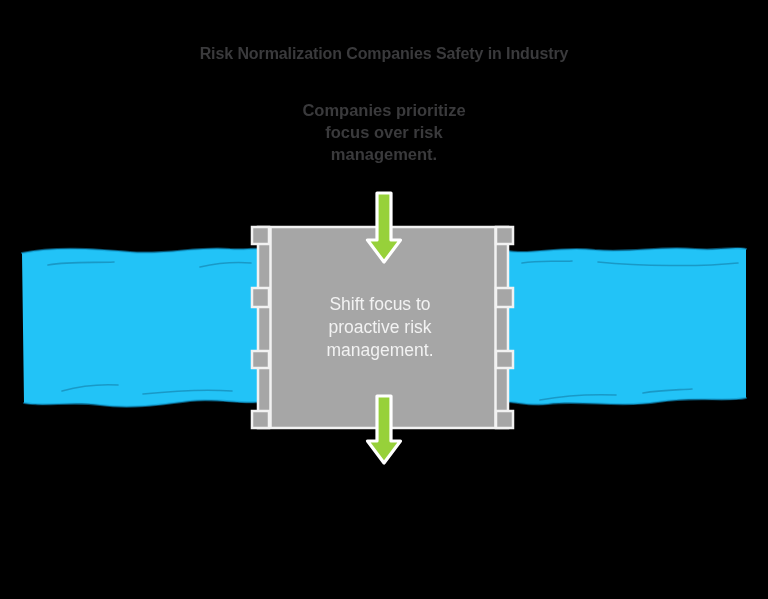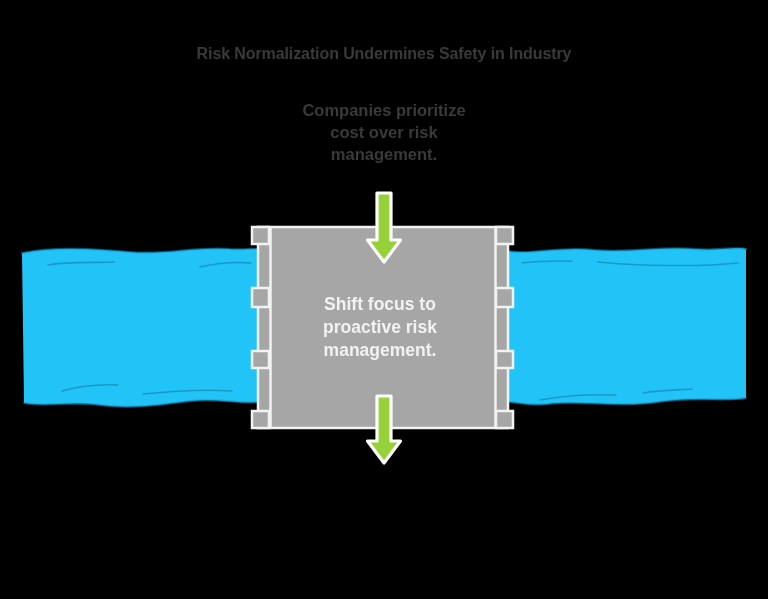--- a/index.html
+++ b/index.html
@@ -44,21 +44,21 @@
     color:var(--title-text);
   }
   .cause{
     top:99px;
     font-size:16.5px;font-weight:bold;
     line-height:22px;
     color:var(--body-text);
   }
   .gate-label{
     left:258px;right:auto;width:244px;top:293px;
-    font-size:17.5px;font-weight:700;
+    font-size:17.5px;font-weight:400;
     line-height:23px;
     color:var(--gate-text);
   }
   .outcome{
     top:484px;
     font-size:16.5px;font-weight:bold;
     line-height:22px;
     color:var(--body-text);
   }
 </style>
@@ -102,21 +102,21 @@
       <rect class="gate-tab" x="496" y="227" width="17" height="17"></rect>
       <rect class="gate-tab" x="496" y="288" width="17" height="19"></rect>
       <rect class="gate-tab" x="496" y="351" width="17" height="17"></rect>
       <rect class="gate-tab" x="496" y="411" width="17" height="17"></rect>
     </g>
 
     <polygon class="arrow" points="377,193 391,193 391,240 400.5,240 384,262 367.5,240 377,240"></polygon>
     <polygon class="arrow" points="377,396 391,396 391,441 400.5,441 384,463 367.5,441 377,441"></polygon>
   </svg>
 
-  <div class="txt title">Risk Normalization Undermines Safety in Industry</div>
+  <div class="txt title">Risk Normalization Companies Safety in Industry</div>
   <div class="txt cause">Companies prioritize
-cost over risk
+focus over risk
 management.</div>
   <div class="txt gate-label">Shift focus to
 proactive risk
 management.</div>
 
 </div>
 
 </body></html>

